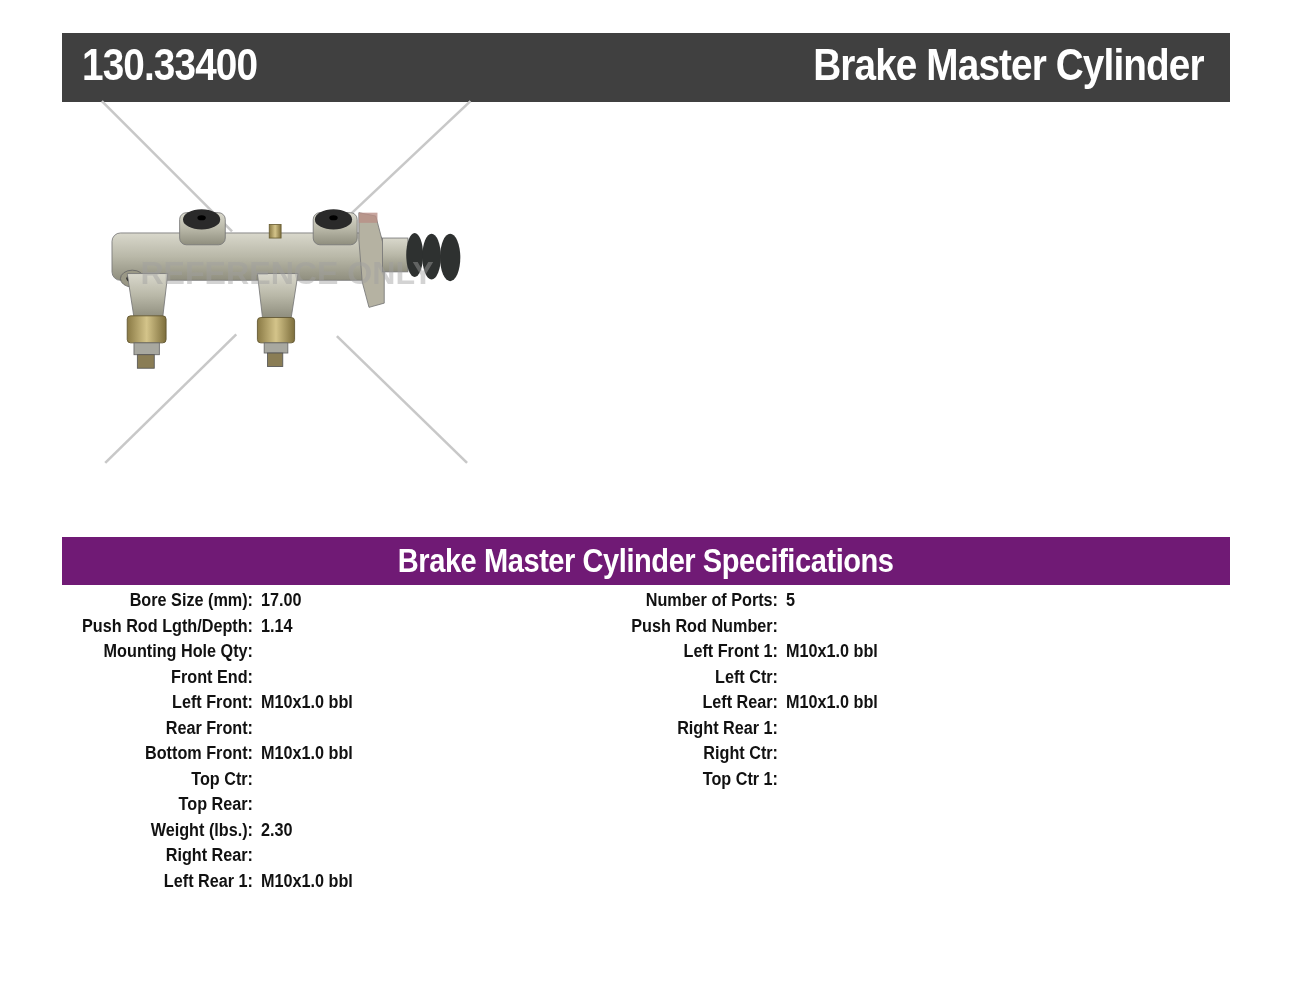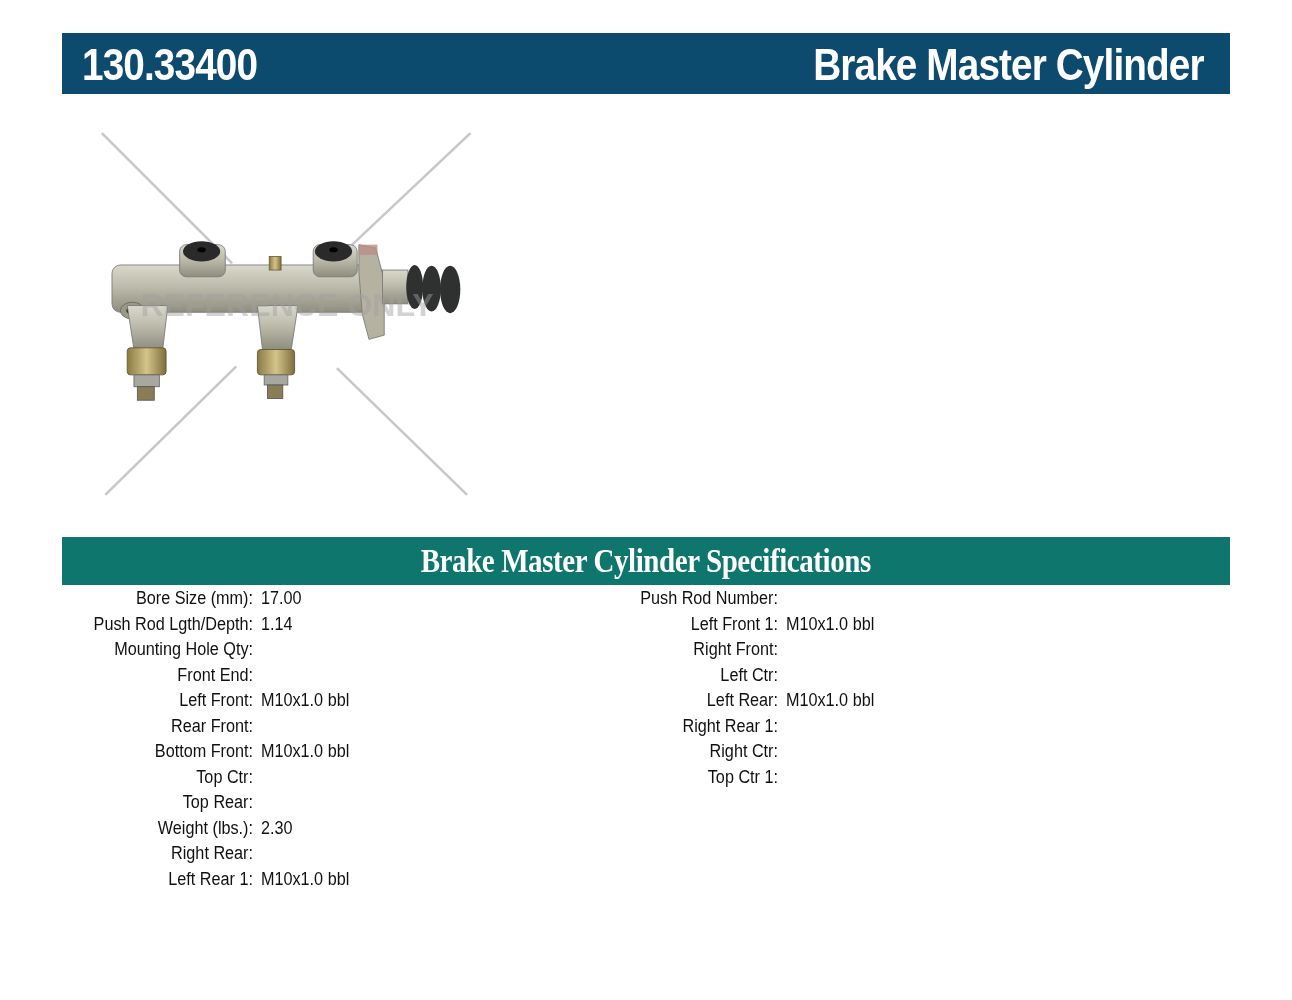--- a/index.html
+++ b/index.html
@@ -1,33 +1,33 @@
 <!DOCTYPE html>
 <html><head>
   <meta charset="utf-8">
   <style>
     html, body { margin: 0; padding: 0; background: #ffffff; }
     body { width: 1292px; height: 1000px; position: relative; overflow: hidden;
            font-family: "Liberation Sans", "DejaVu Sans", sans-serif; color: #111; }
-    .title-bar { position: absolute; left: 62px; top: 33px; width: 1168px; height: 61px;
-                 background: #0c4a6e; color: #fff; }
+    .title-bar { position: absolute; left: 62px; top: 33px; width: 1168px; height: 69px;
+                 background: #404040; color: #fff; }
     .part-number { position: absolute; left: 20px; top: 4px; font-size: 44px; font-weight: bold;
                    letter-spacing: -1px; transform: scaleX(0.88); transform-origin: left center; line-height: 56px; }
     .part-name { position: absolute; right: 26px; top: 4px; font-size: 44px; font-weight: bold;
                  letter-spacing: -1px; transform: scaleX(0.88); transform-origin: right center; line-height: 56px; }
-    .image-area { position: absolute; left: 62px; top: 96px; width: 450px; height: 372px; margin-top: 32px; }
+    .image-area { position: absolute; left: 62px; top: 96px; width: 450px; height: 372px; }
     .image-area svg { width: 100%; height: 100%; display: block; }
     .spec-bar { position: absolute; left: 62px; top: 537px; width: 1168px; height: 48px;
-                background: #0f766e; color: #fff; text-align: center; font-family: Liberation Serif, serif; }
+                background: #701a75; color: #fff; text-align: center; }
     .spec-title { font-size: 33px; font-weight: bold; line-height: 48px; display: inline-block;
                   transform: scaleX(0.88); letter-spacing: -0.5px; }
     .spec-col { position: absolute; top: 588px; }
     .spec-col.left { left: 62px; }
     .spec-col.right { left: 600px; }
-    .spec-row { height: 25.5px; display: flex; align-items: flex-start; font-size: 18px; font-weight: normal; white-space: nowrap; }
+    .spec-row { height: 25.5px; display: flex; align-items: center; font-size: 18px; font-weight: bold; white-space: nowrap; }
     .spec-label { text-align: right; transform: scaleX(0.9); }
     .left .spec-label { width: 191px; transform-origin: right center; }
     .right .spec-label { width: 178px; transform-origin: right center; }
     .spec-value { margin-left: 8px; transform: scaleX(0.9); transform-origin: left center; }
   </style>
 </head>
 <body>
 
 <div class="title-bar">
   <div class="part-number">130.33400</div>
@@ -145,30 +145,30 @@
       <span class="spec-label">Right Rear:</span>
       <span class="spec-value"></span>
     </div>
     <div class="spec-row">
       <span class="spec-label">Left Rear 1:</span>
       <span class="spec-value">M10x1.0 bbl</span>
     </div>
   </div>
 <div class="spec-col right" id="spec-right">
     <div class="spec-row">
+      <span class="spec-label">Number of Ports:</span>
+      <span class="spec-value">5</span>
+    </div>
+    <div class="spec-row">
       <span class="spec-label">Push Rod Number:</span>
       <span class="spec-value"></span>
     </div>
     <div class="spec-row">
       <span class="spec-label">Left Front 1:</span>
       <span class="spec-value">M10x1.0 bbl</span>
-    </div>
-    <div class="spec-row">
-      <span class="spec-label">Right Front:</span>
-      <span class="spec-value"></span>
     </div>
     <div class="spec-row">
       <span class="spec-label">Left Ctr:</span>
       <span class="spec-value"></span>
     </div>
     <div class="spec-row">
       <span class="spec-label">Left Rear:</span>
       <span class="spec-value">M10x1.0 bbl</span>
     </div>
     <div class="spec-row">

